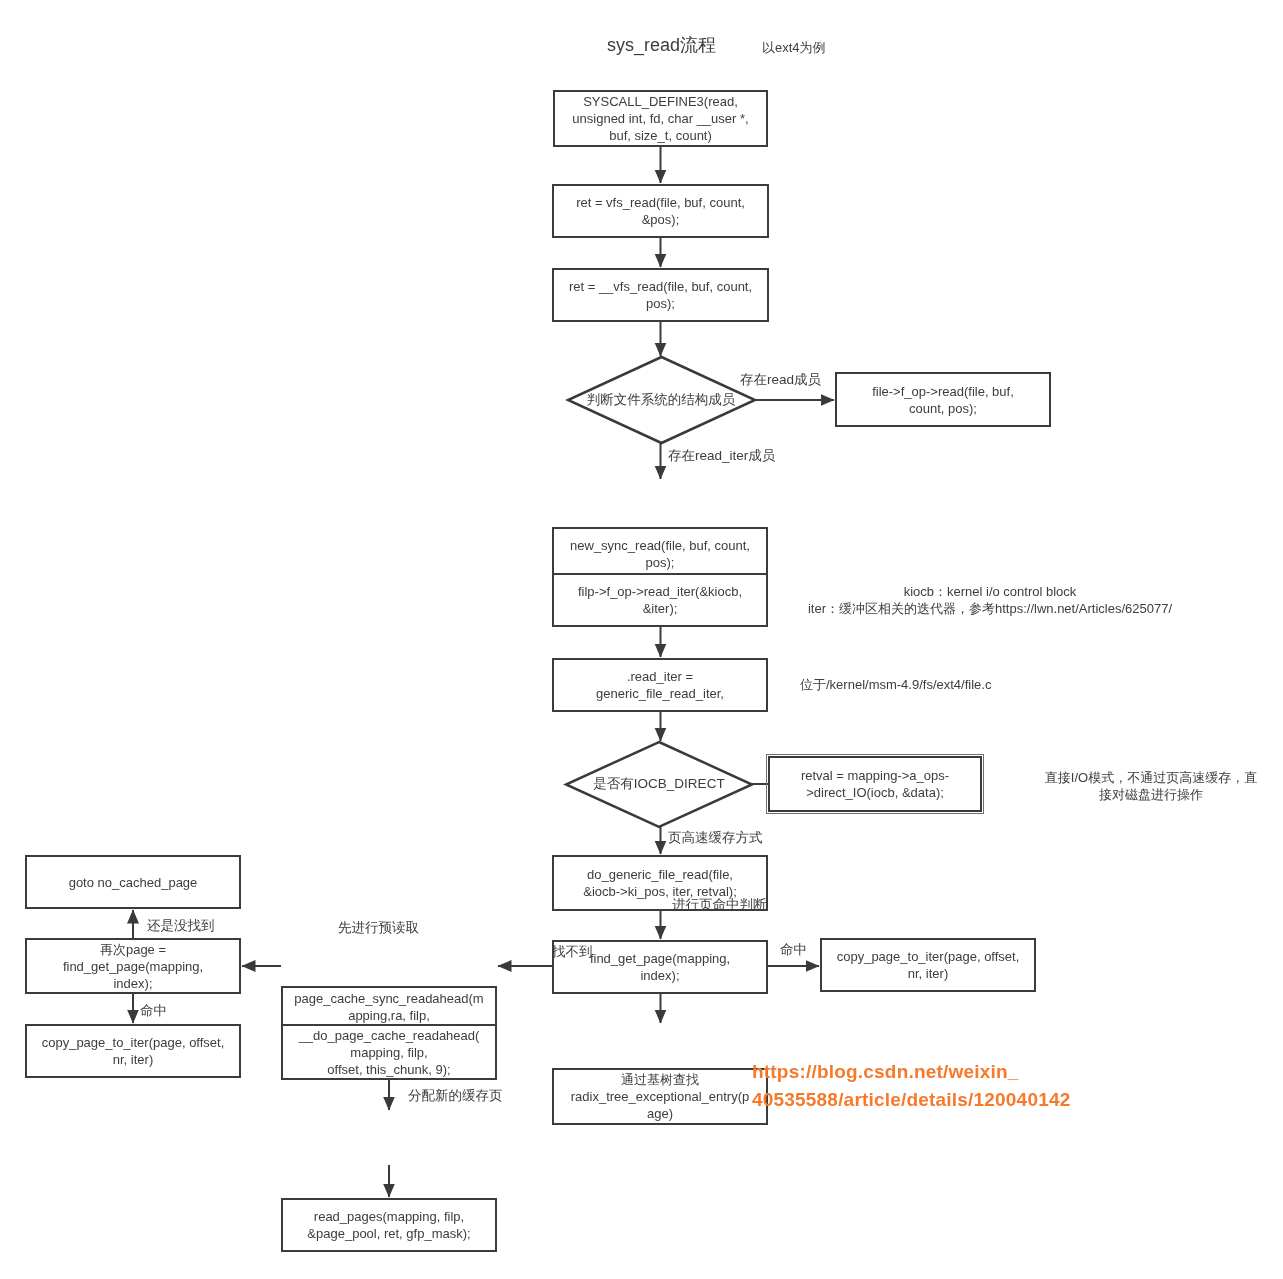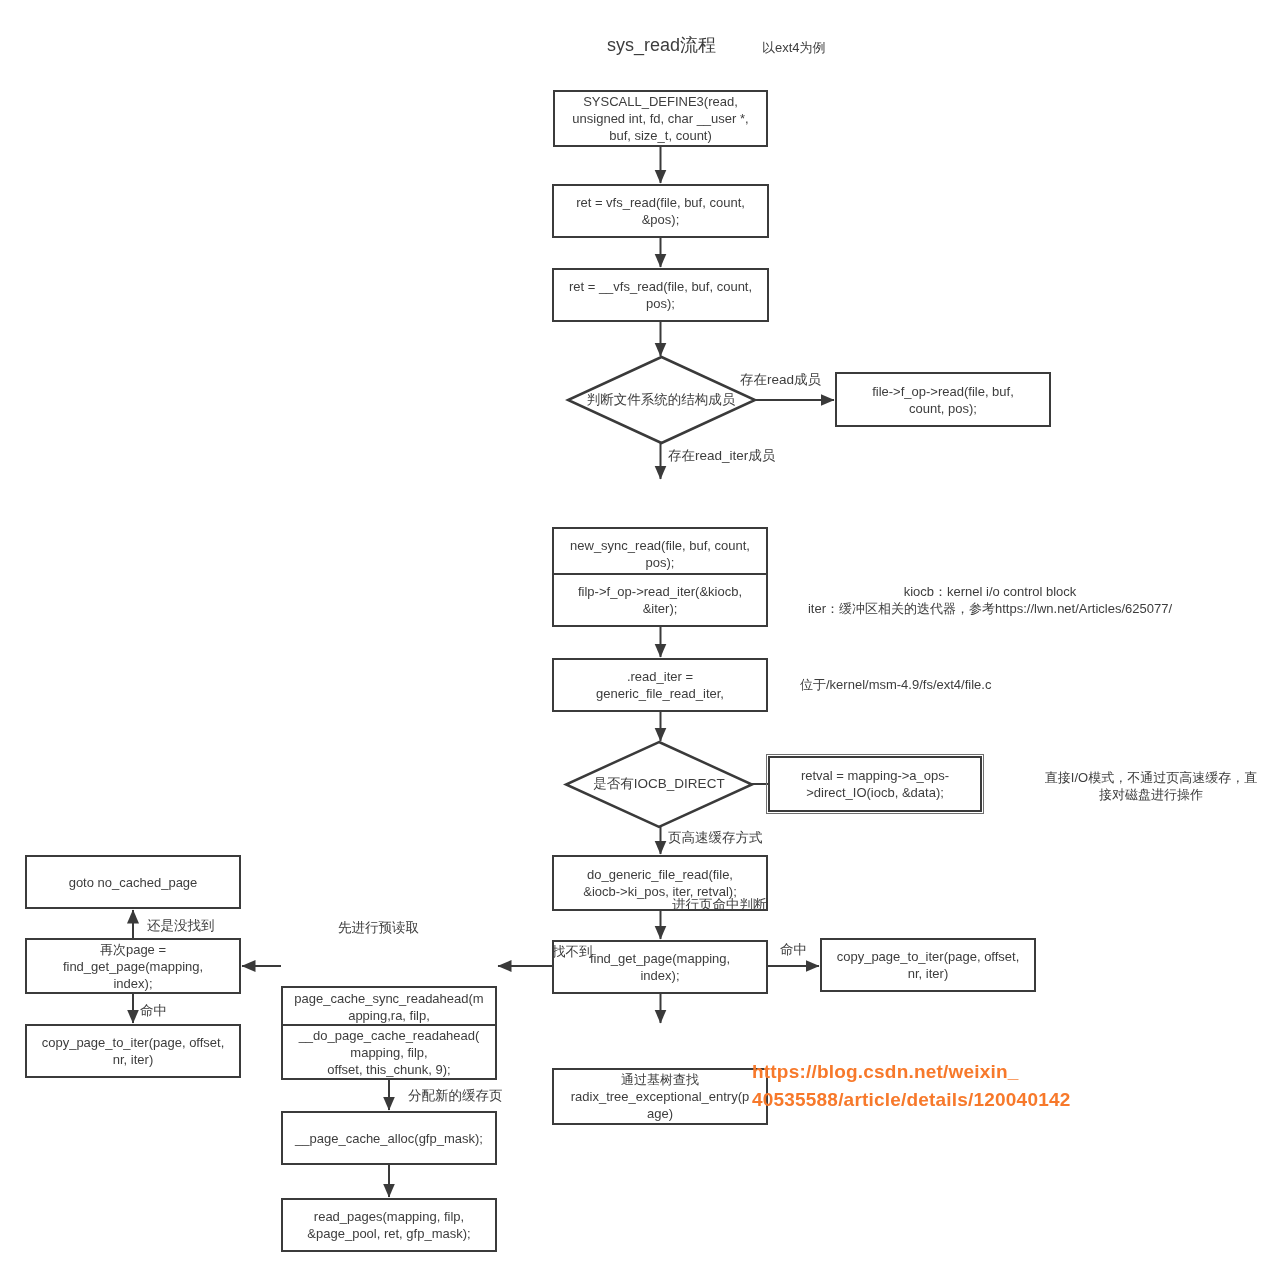--- a/index.html
+++ b/index.html
@@ -98,21 +98,20 @@
 nr, iter)</div>
   <div class="node" style="left:552px;top:1068px;width:216px;height:57px;">通过基树查找
 radix_tree_exceptional_entry(p
 age)</div>
   <div class="node" style="left:281px;top:938px;width:216px;height:58px;margin-top:48px;">page_cache_sync_readahead(m
 apping,ra, filp,
 index, last_index - index);</div>
   <div class="node" style="left:281px;top:1024px;width:216px;height:56px;">__do_page_cache_readahead(
 mapping, filp,
 offset, this_chunk, 9);</div>
-  <div class="node" style="left:281px;top:1111px;width:216px;height:54px;">__page_cache_alloc(gfp_mask);</div>
   <div class="node" style="left:281px;top:1198px;width:216px;height:54px;">read_pages(mapping, filp,
 &amp;page_pool, ret, gfp_mask);</div>
   <div class="node" style="left:25px;top:855px;width:216px;height:54px;">goto no_cached_page</div>
   <div class="node" style="left:25px;top:938px;width:216px;height:56px;">再次page =
 find_get_page(mapping,
 index);</div>
   <div class="node" style="left:25px;top:1024px;width:216px;height:54px;">copy_page_to_iter(page, offset,
 nr, iter)</div>
 
   <div class="dtext" style="left:561px;top:380px;width:200px;height:40px;">判断文件系统的结构成员</div>

